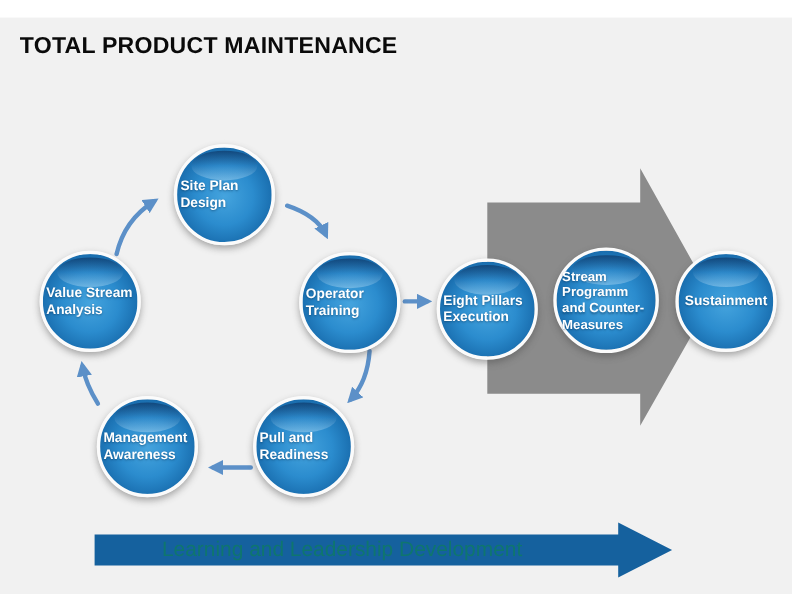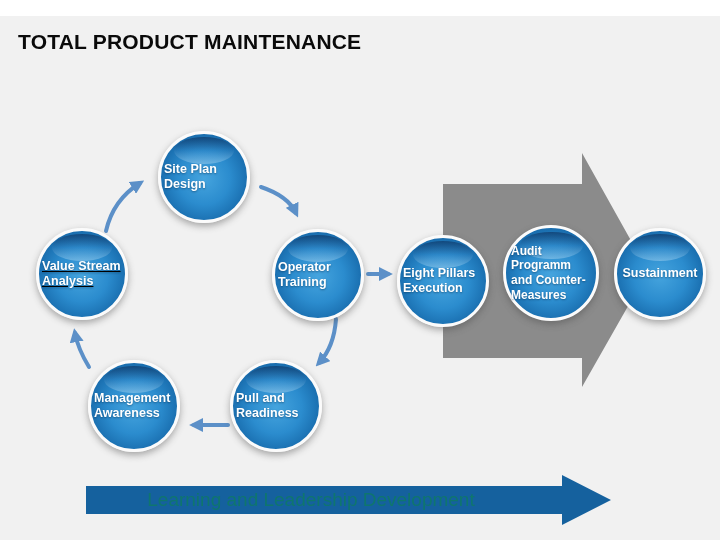--- a/index.html
+++ b/index.html
@@ -30,21 +30,21 @@
     border-radius:50%;
     background:linear-gradient(180deg, rgba(10,38,80,0.55) 0%, rgba(60,130,190,0.18) 50%, rgba(200,230,248,0.38) 100%);
   }
   .sphere span{
     position:relative;z-index:1;color:#fff;font-weight:bold;font-size:12.5px;
     line-height:1.22;padding:0 3px;text-shadow:0 1px 2px rgba(0,30,60,0.45);
   }
   .sphere.large{width:96px;height:96px;}
   .sphere.large span{font-size:12px;padding:0 5px;}
   .sp-site-plan{left:158px;top:115px;}
-  .sp-value-stream{left:36px;top:212px;text-decoration:underline;}
+  .sp-value-stream{left:36px;top:212px;}
   .sp-management{left:88px;top:344px;}
   .sp-pull{left:230px;top:344px;}
   .sp-operator{left:272px;top:213px;}
   .sp-eight-pillars{left:397px;top:219px;}
   .sp-audit{left:503px;top:209px;}
   .sp-sustainment{left:614px;top:212px;}
   .banner-label{
     position:absolute;z-index:3;left:60px;top:470px;width:502px;height:44px;
     line-height:28px;text-align:center;color:#0f766e;font-size:19px;
   }
@@ -94,21 +94,21 @@
   <div class="sphere sp-pull">
     <span>Pull and Readiness</span>
   </div>
   <div class="sphere sp-operator">
     <span>Operator Training</span>
   </div>
   <div class="sphere sp-eight-pillars">
     <span>Eight Pillars Execution</span>
   </div>
   <div class="sphere large sp-audit">
-    <span>Audit Programm and Counter-Measures</span>
+    <span>Stream Programm and Counter-Measures</span>
   </div>
   <div class="sphere sp-sustainment">
     <span>Sustainment</span>
   </div>
 
   <div class="banner-label">Learning and Leadership Development</div>
 
   <div class="footer-bar"></div>
 
 </div>

